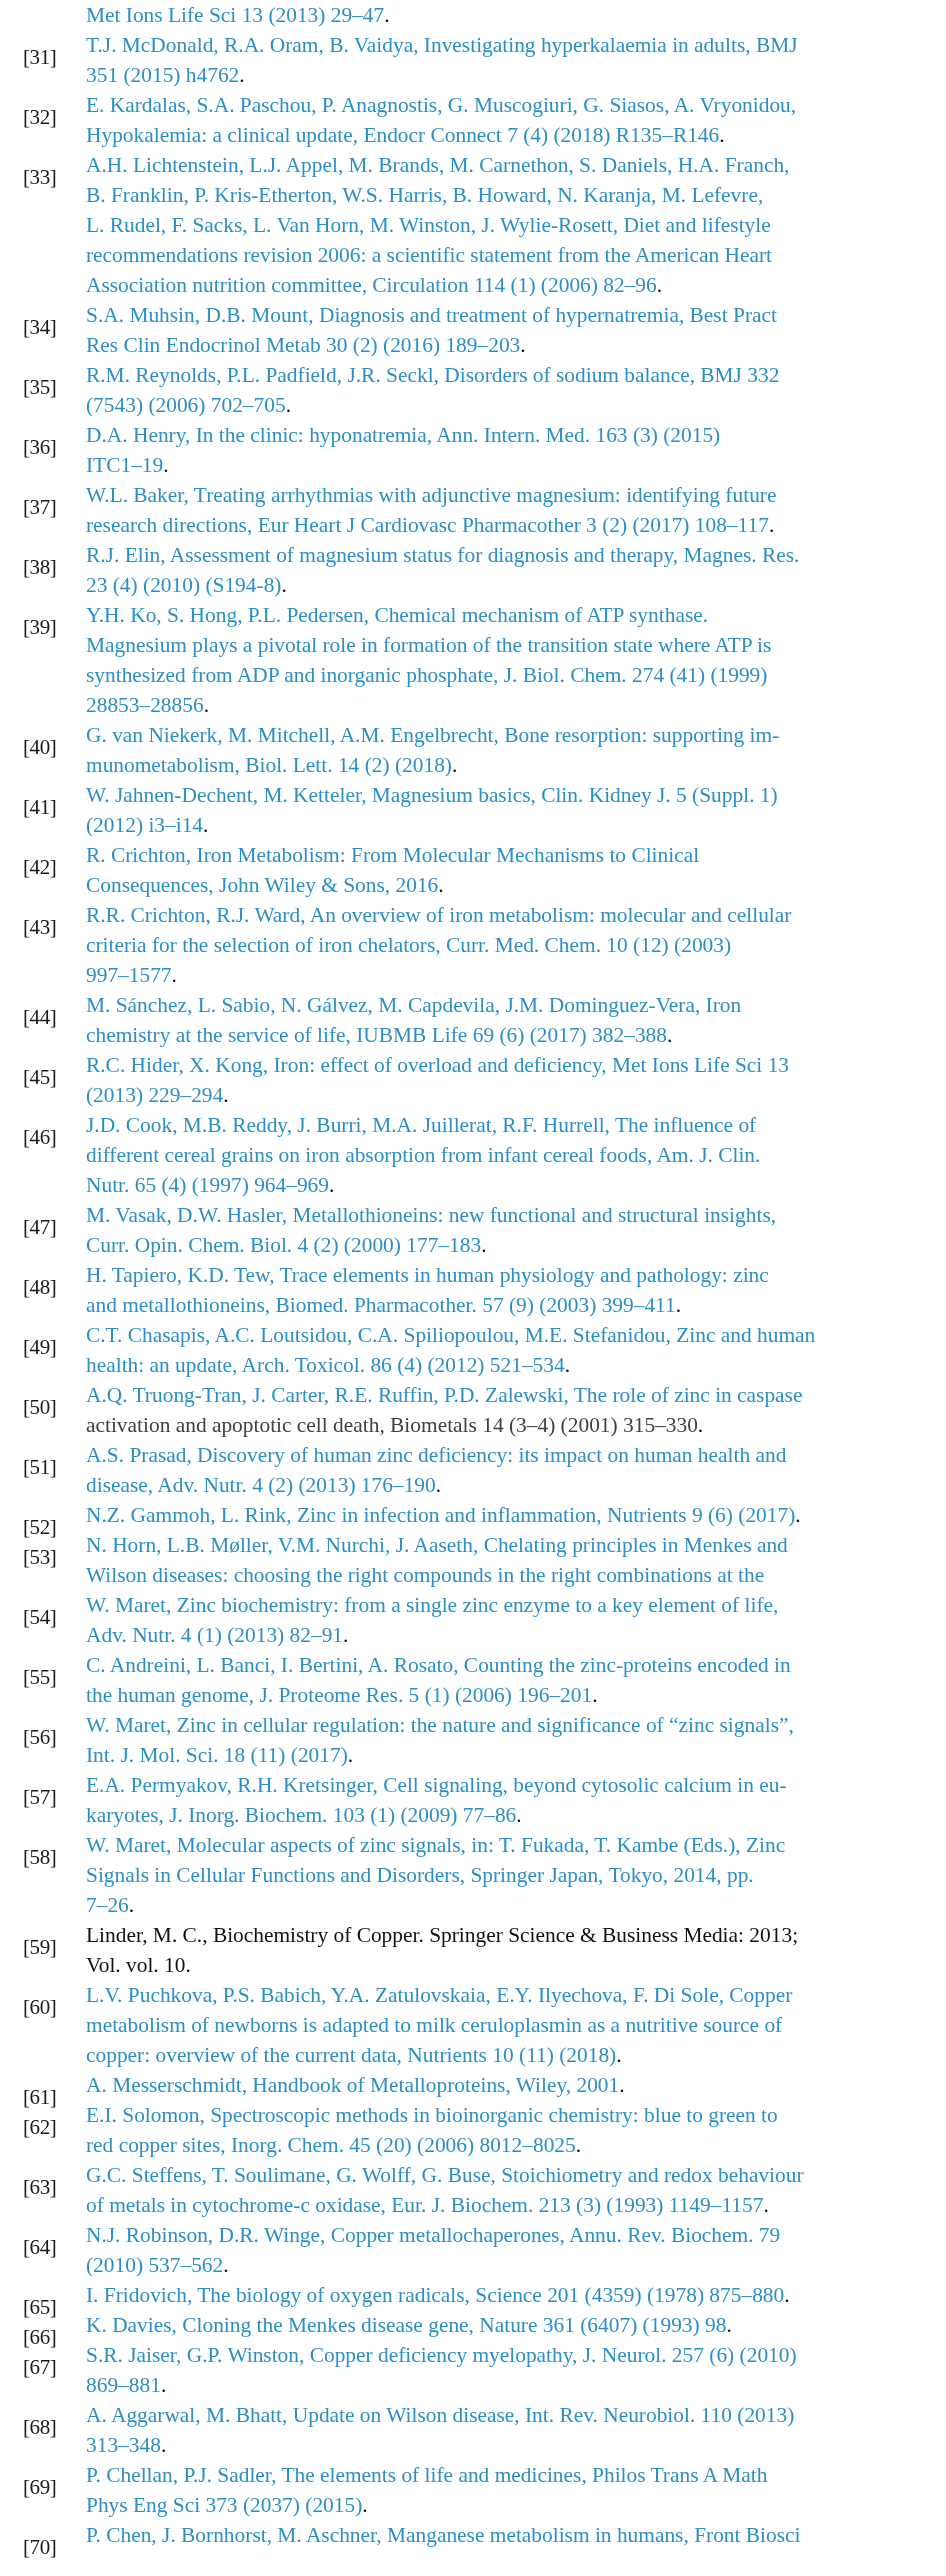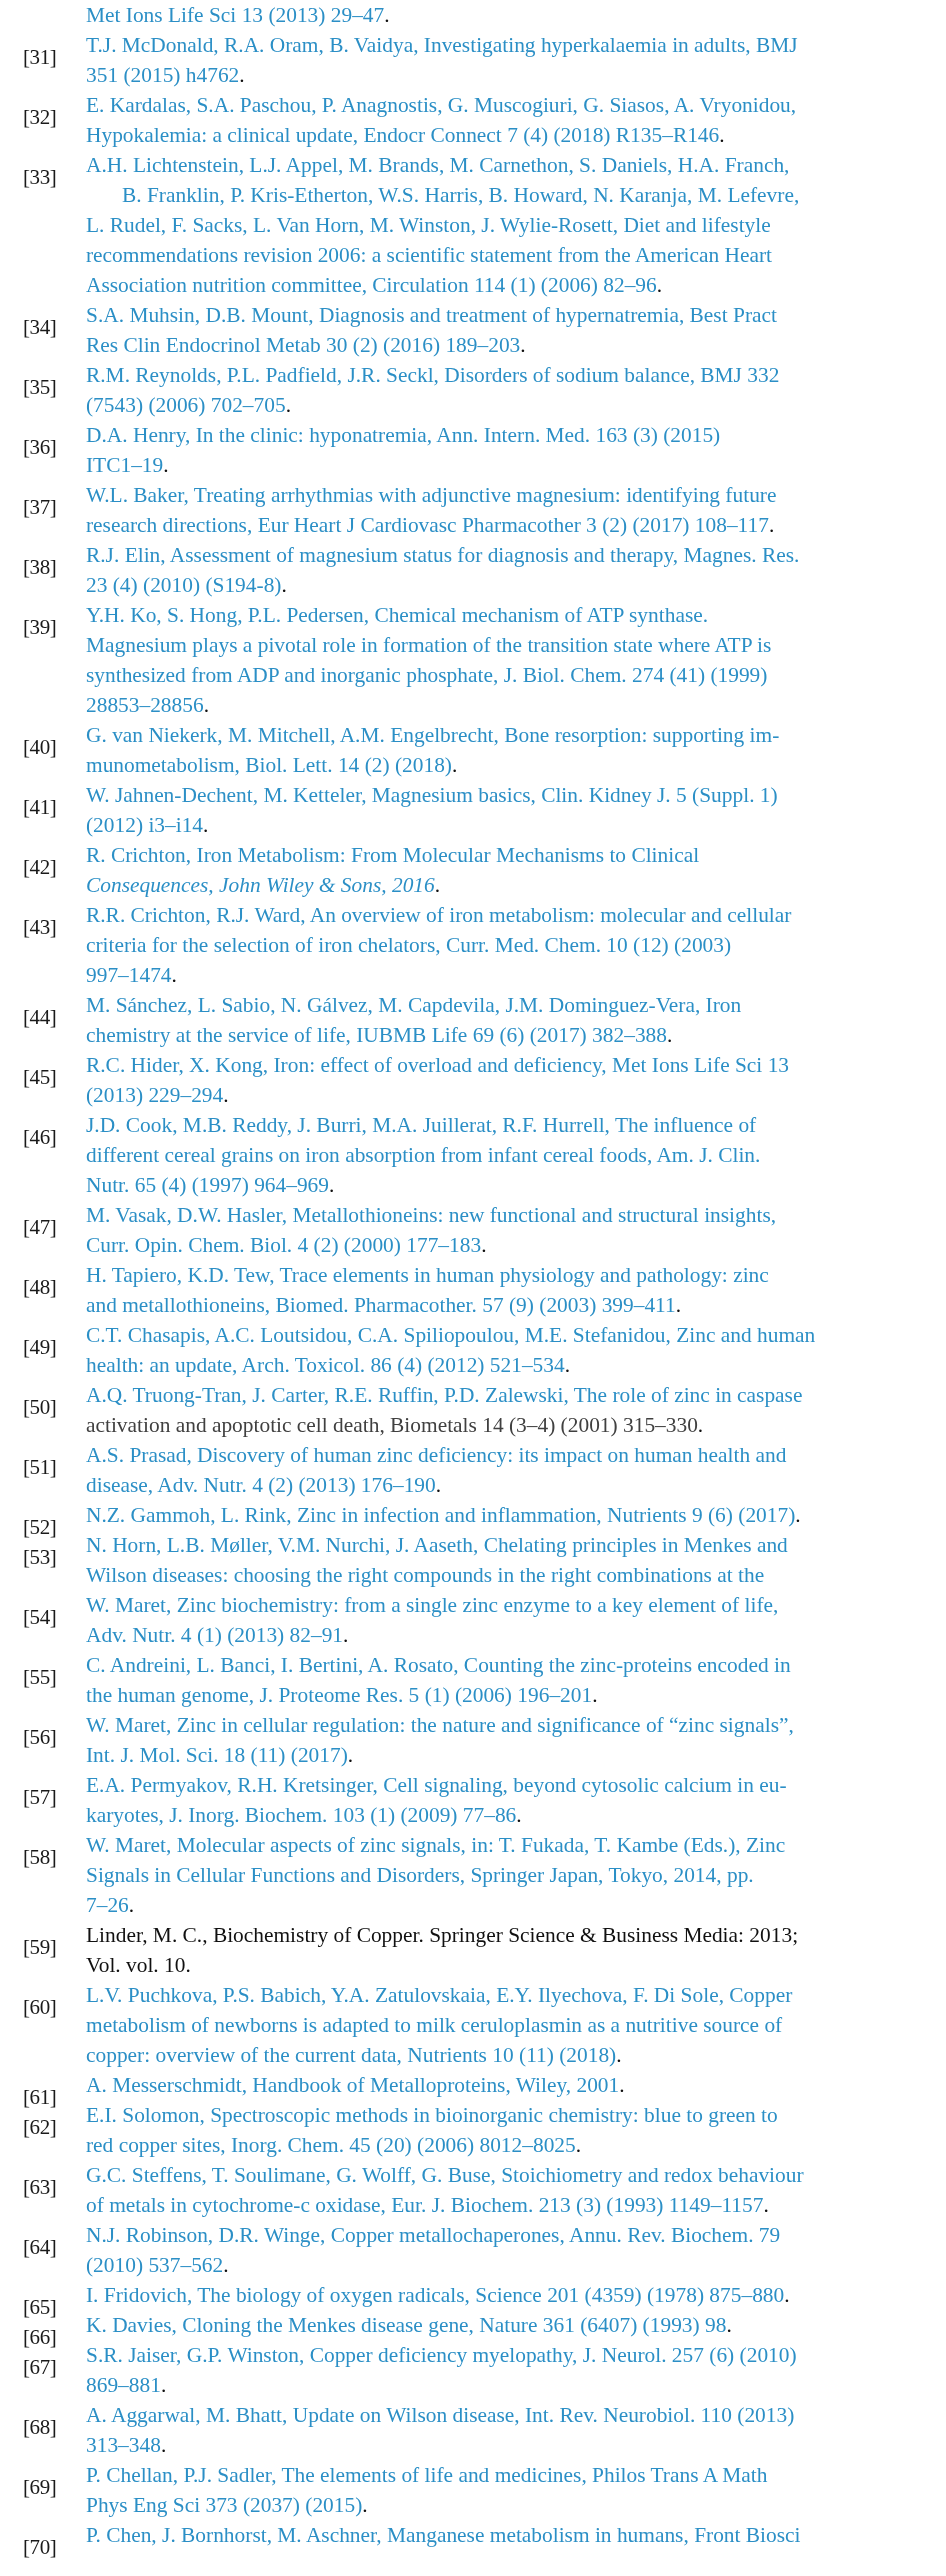--- a/index.html
+++ b/index.html
@@ -49,21 +49,21 @@
       <span class="num">[32]</span>
       <div class="body">
         <span class="line"><a style="color: rgb(43, 143, 198);">E. Kardalas, S.A. Paschou, P. Anagnostis, G. Muscogiuri, G. Siasos, A. Vryonidou,</a></span>
         <span class="line"><a style="color: rgb(43, 143, 198);">Hypokalemia: a clinical update, Endocr Connect 7 (4) (2018) R135–R146</a><span class="dot">.</span></span>
       </div>
     </div>
     <div class="ref">
       <span class="num">[33]</span>
       <div class="body">
         <span class="line"><a style="color: rgb(43, 143, 198);">A.H. Lichtenstein, L.J. Appel, M. Brands, M. Carnethon, S. Daniels, H.A. Franch,</a></span>
-        <span class="line"><a style="color: rgb(43, 143, 198); margin-left: 36px;">B. Franklin, P. Kris-Etherton, W.S. Harris, B. Howard, N. Karanja, M. Lefevre,</a></span>
+        <span class="line"><a style="color: rgb(43, 143, 198);">B. Franklin, P. Kris-Etherton, W.S. Harris, B. Howard, N. Karanja, M. Lefevre,</a></span>
         <span class="line"><a style="color: rgb(43, 143, 198);">L. Rudel, F. Sacks, L. Van Horn, M. Winston, J. Wylie-Rosett, Diet and lifestyle</a></span>
         <span class="line"><a style="color: rgb(43, 143, 198);">recommendations revision 2006: a scientific statement from the American Heart</a></span>
         <span class="line"><a style="color: rgb(43, 143, 198);">Association nutrition committee, Circulation 114 (1) (2006) 82–96</a><span class="dot">.</span></span>
       </div>
     </div>
     <div class="ref">
       <span class="num">[34]</span>
       <div class="body">
         <span class="line"><a style="color: rgb(43, 143, 198);">S.A. Muhsin, D.B. Mount, Diagnosis and treatment of hypernatremia, Best Pract</a></span>
         <span class="line"><a style="color: rgb(43, 143, 198);">Res Clin Endocrinol Metab 30 (2) (2016) 189–203</a><span class="dot">.</span></span>
@@ -117,29 +117,29 @@
       <span class="num">[41]</span>
       <div class="body">
         <span class="line"><a style="color: rgb(43, 143, 198);">W. Jahnen-Dechent, M. Ketteler, Magnesium basics, Clin. Kidney J. 5 (Suppl. 1)</a></span>
         <span class="line"><a style="color: rgb(43, 143, 198);">(2012) i3–i14</a><span class="dot">.</span></span>
       </div>
     </div>
     <div class="ref">
       <span class="num">[42]</span>
       <div class="body">
         <span class="line"><a style="color: rgb(43, 143, 198);">R. Crichton, Iron Metabolism: From Molecular Mechanisms to Clinical</a></span>
-        <span class="line"><a style="color: rgb(43, 143, 198); font-style: italic;">Consequences, John Wiley &amp; Sons, 2016</a><span class="dot">.</span></span>
+        <span class="line"><a style="color: rgb(43, 143, 198);">Consequences, John Wiley &amp; Sons, 2016</a><span class="dot">.</span></span>
       </div>
     </div>
     <div class="ref">
       <span class="num">[43]</span>
       <div class="body">
         <span class="line"><a style="color: rgb(43, 143, 198);">R.R. Crichton, R.J. Ward, An overview of iron metabolism: molecular and cellular</a></span>
         <span class="line"><a style="color: rgb(43, 143, 198);">criteria for the selection of iron chelators, Curr. Med. Chem. 10 (12) (2003)</a></span>
-        <span class="line"><a style="color: rgb(43, 143, 198);">997–1474</a><span class="dot">.</span></span>
+        <span class="line"><a style="color: rgb(43, 143, 198);">997–1577</a><span class="dot">.</span></span>
       </div>
     </div>
     <div class="ref">
       <span class="num">[44]</span>
       <div class="body">
         <span class="line"><a style="color: rgb(43, 143, 198);">M. Sánchez, L. Sabio, N. Gálvez, M. Capdevila, J.M. Dominguez-Vera, Iron</a></span>
         <span class="line"><a style="color: rgb(43, 143, 198);">chemistry at the service of life, IUBMB Life 69 (6) (2017) 382–388</a><span class="dot">.</span></span>
       </div>
     </div>
     <div class="ref">

